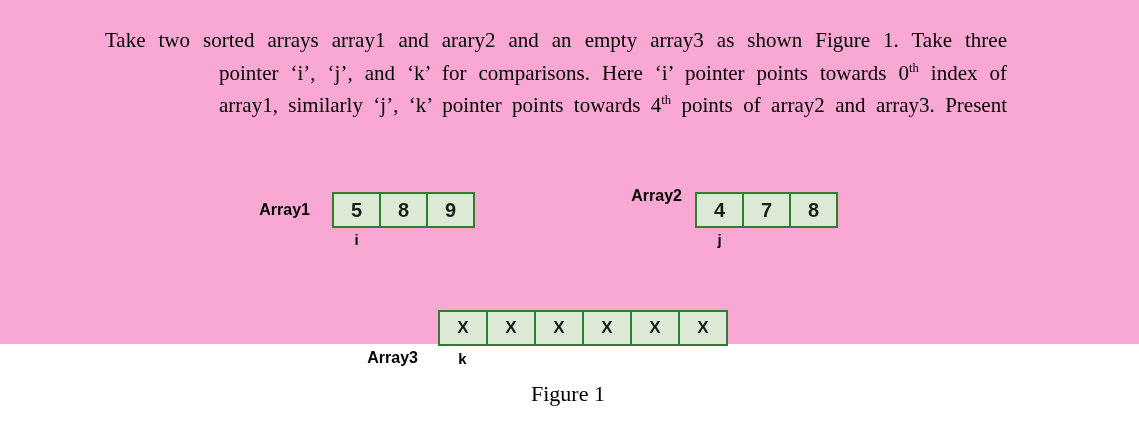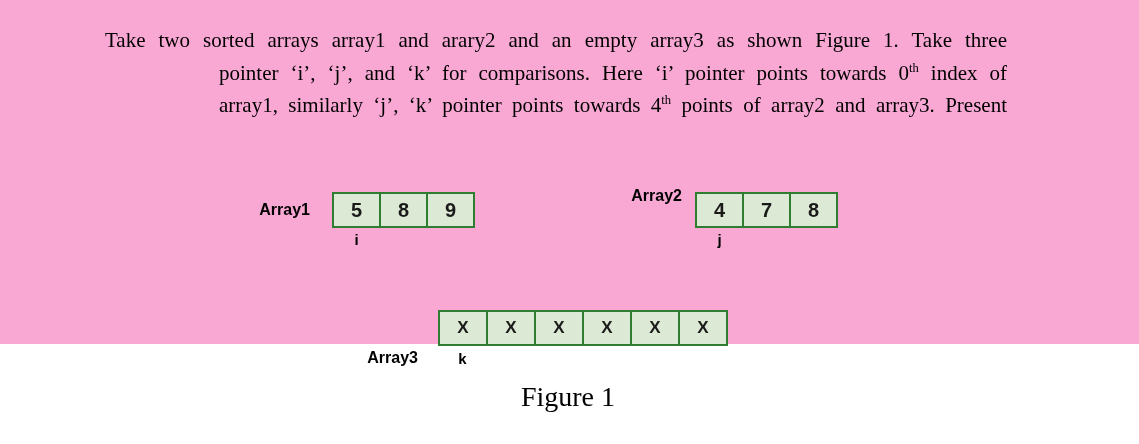--- a/index.html
+++ b/index.html
@@ -81,21 +81,21 @@
     font-family: "Liberation Sans", sans-serif;
     font-weight: 700;
     font-size: 15px;
   }
   .caption {
     position: absolute;
     left: 438px; top: 381px;
     width: 260px;
     text-align: center;
     font-family: "Liberation Serif", serif;
-    font-size: 28px;
+    font-size: 22px;
   }
 
   
   #label-a1  { left: 248px; top: 201px; }
   #cells-a1  { left: 332px; top: 192px; }
   #ptr-a1    { left: 332px; top: 231px; }
 
   #label-a2  { left: 620px; top: 187px; }
   #cells-a2  { left: 695px; top: 192px; }
   #ptr-a2    { left: 695px; top: 231px; }

